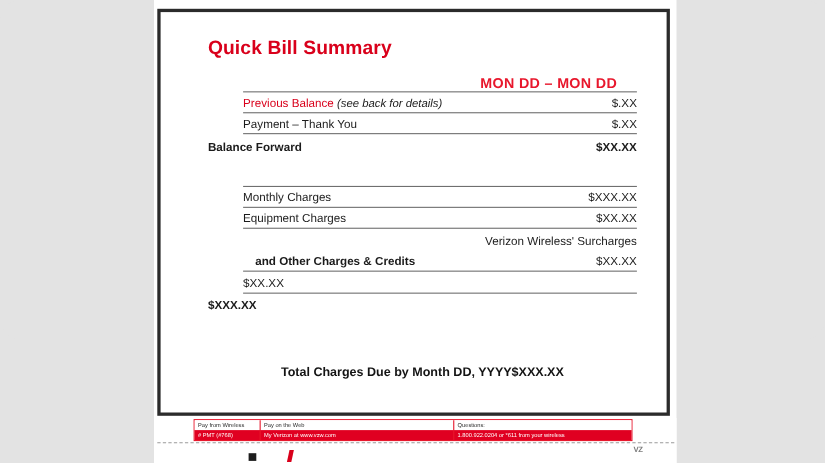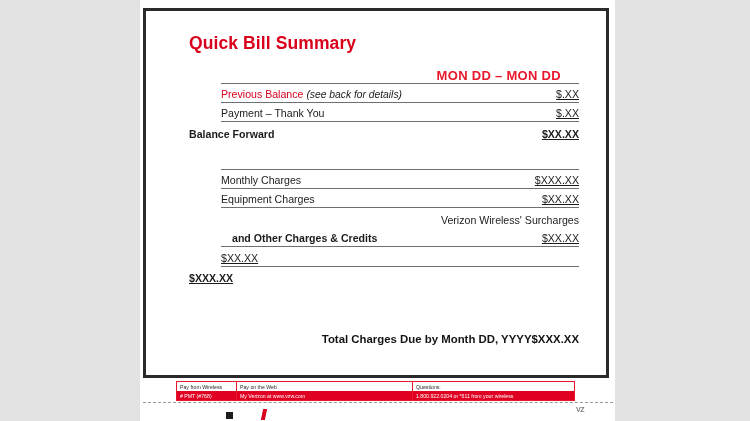--- a/index.html
+++ b/index.html
@@ -120,40 +120,39 @@
     color: #1b1b1b;
     white-space: nowrap;
     line-height: 13px;
   }
   .row .amount {
     font-size: 10.6px;
     color: #1b1b1b;
     white-space: nowrap;
     line-height: 13px;
     text-align: right;
-    text-decoration: underline;
   }
   .row.bold .label,
   .row.bold .amount { font-weight: bold; }
 
   .label .red { color: #d9001b; }
   .label .note {
     font-style: italic;
     color: #1b1b1b;
     font-size: 10.3px;
   }
   .label .indent { display: inline-block; padding-left: 11px; font-weight: bold; }
 
   .row.nowrapline { border: none; justify-content: flex-end; }
 
   
   .total-row {
     display: flex;
     align-items: baseline;
-    justify-content: flex-end;
+    justify-content: center;
   }
   .total-row .label,
   .total-row .amount {
     font-size: 11.4px;
     font-weight: bold;
     color: #141414;
     white-space: nowrap;
   }
 
   

